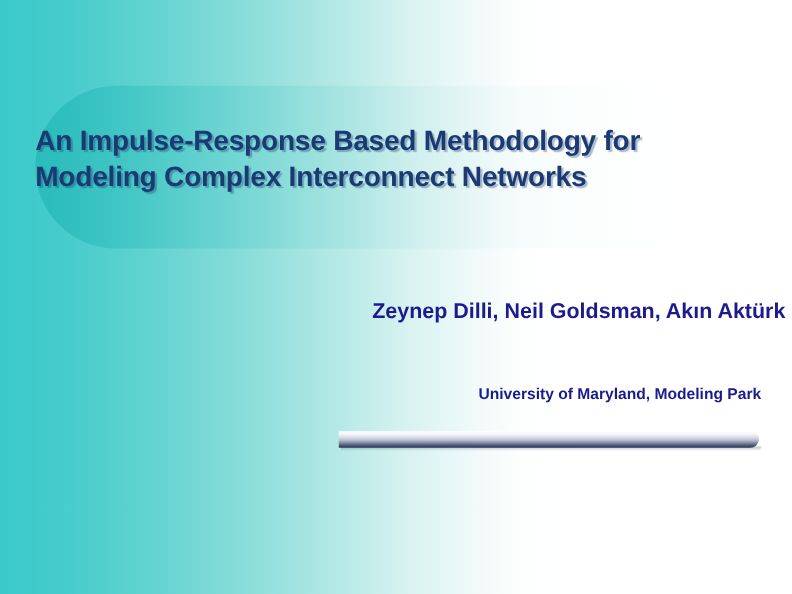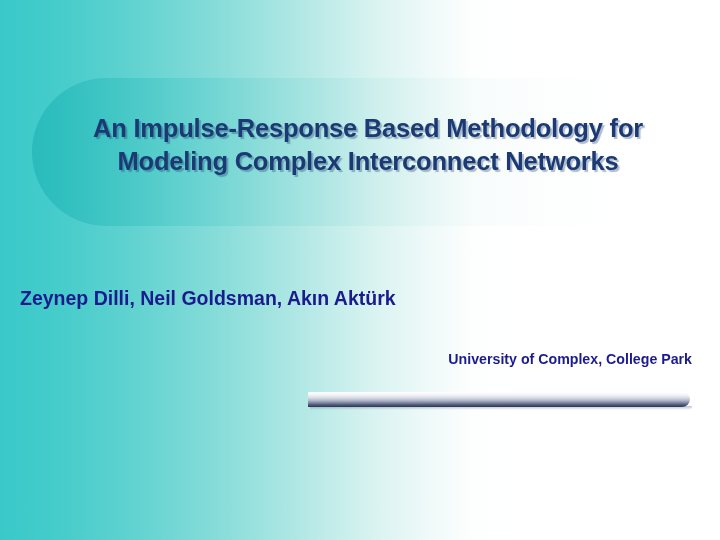--- a/index.html
+++ b/index.html
@@ -50,36 +50,37 @@
         rgba(236, 248, 247, 0.14) 74%,
         rgba(250, 253, 253, 0.07) 86%,
         rgba(255, 255, 255, 0.0) 100%);
   }
 
   #title-text {
     position: absolute;
     left: 32px;
     top: 112px;
     width: 672px;
-    text-align: center;
+    text-align: left;
     font-size: 25.5px;
     font-weight: bold;
     line-height: 33px;
     letter-spacing: -0.2px;
     color: #1b3a73;
     text-shadow: 2px 2px 1px rgba(30, 58, 110, 0.35);
     white-space: pre-line;
   }
 
   
   #authors {
     position: absolute;
     left: 20px;
-    top: 285px;
+    top: 270px;
     width: 694px;
+    text-align: right;
     font-size: 19.5px;
     font-weight: bold;
     color: #1b1b8e;
     line-height: 26px;
   }
 
   #affil-1,
   #affil-2 {
     position: absolute;
     left: 20px;
@@ -129,18 +130,18 @@
 <div id="slide">
 
   <div id="title-band"></div>
 
   <div id="title-text">An Impulse-Response Based Methodology for
 Modeling Complex Interconnect Networks</div>
 
   <div id="authors">Zeynep Dilli, Neil Goldsman, Akın Aktürk</div>
 
 
-  <div id="affil-2">University of Complex, College Park</div>
+  <div id="affil-2">University of Maryland, Modeling Park</div>
 
   <div id="accent-bar-shadow"></div>
   <div id="accent-bar"></div>
 
 </div>
 
 </body></html>

